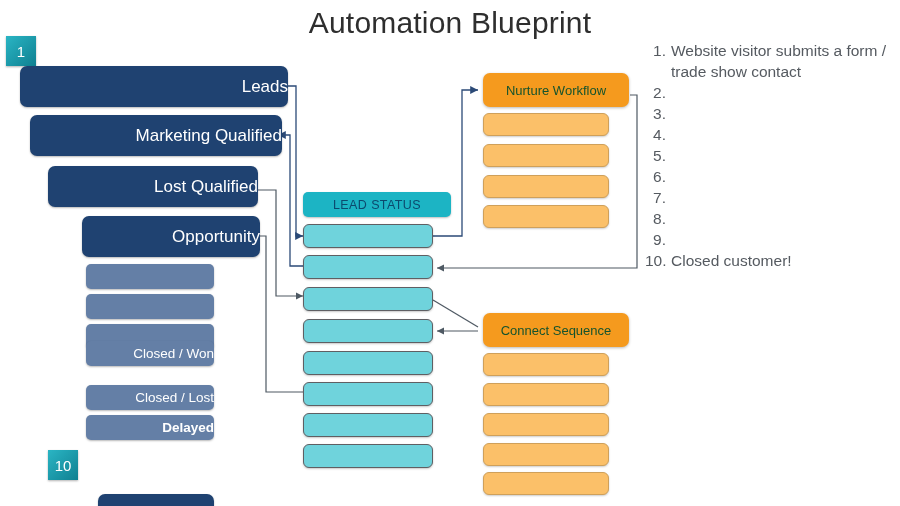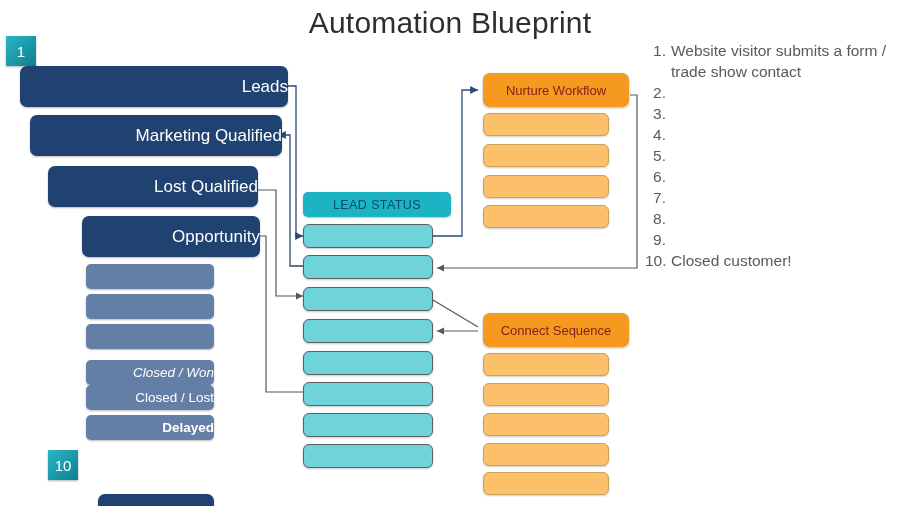--- a/index.html
+++ b/index.html
@@ -90,21 +90,21 @@
   }
 
   
   .wf-header {
     height: 34px;
     background: #f59a1e;
     border-radius: 7px;
     display: flex;
     align-items: center;
     justify-content: center;
-    color: #7f1d1d;
+    color: #14532d;
     font-size: 13px;
     box-shadow: 0 1px 3px rgba(0,0,0,0.28);
   }
   .wf-row {
     height: 23px;
     background: #fbc069;
     border: 1px solid #cfa05a;
     border-radius: 6px;
     box-sizing: border-box;
     box-shadow: 0 1px 2px rgba(0,0,0,0.2);
@@ -197,21 +197,21 @@
   </div>
 
   <div class="abs funnel-box slate" style="left:86px; top:294px; width:128px;">
     <span></span>
   </div>
 
   <div class="abs funnel-box slate" style="left:86px; top:324px; width:128px;">
     <span></span>
   </div>
 
-  <div class="abs funnel-box slate" style="left:86px; top:360px; width:128px;font-style:italic;">
+  <div class="abs funnel-box slate" style="left:86px; top:341px; width:128px;">
     <span>Closed / Won</span>
   </div>
 
   <div class="abs funnel-box slate" style="left:86px; top:385px; width:128px;">
     <span>Closed / Lost</span>
   </div>
 
   <div class="abs funnel-box slate" style="left:86px; top:415px; width:128px;font-weight:bold;">
     <span>Delayed</span>
   </div>

